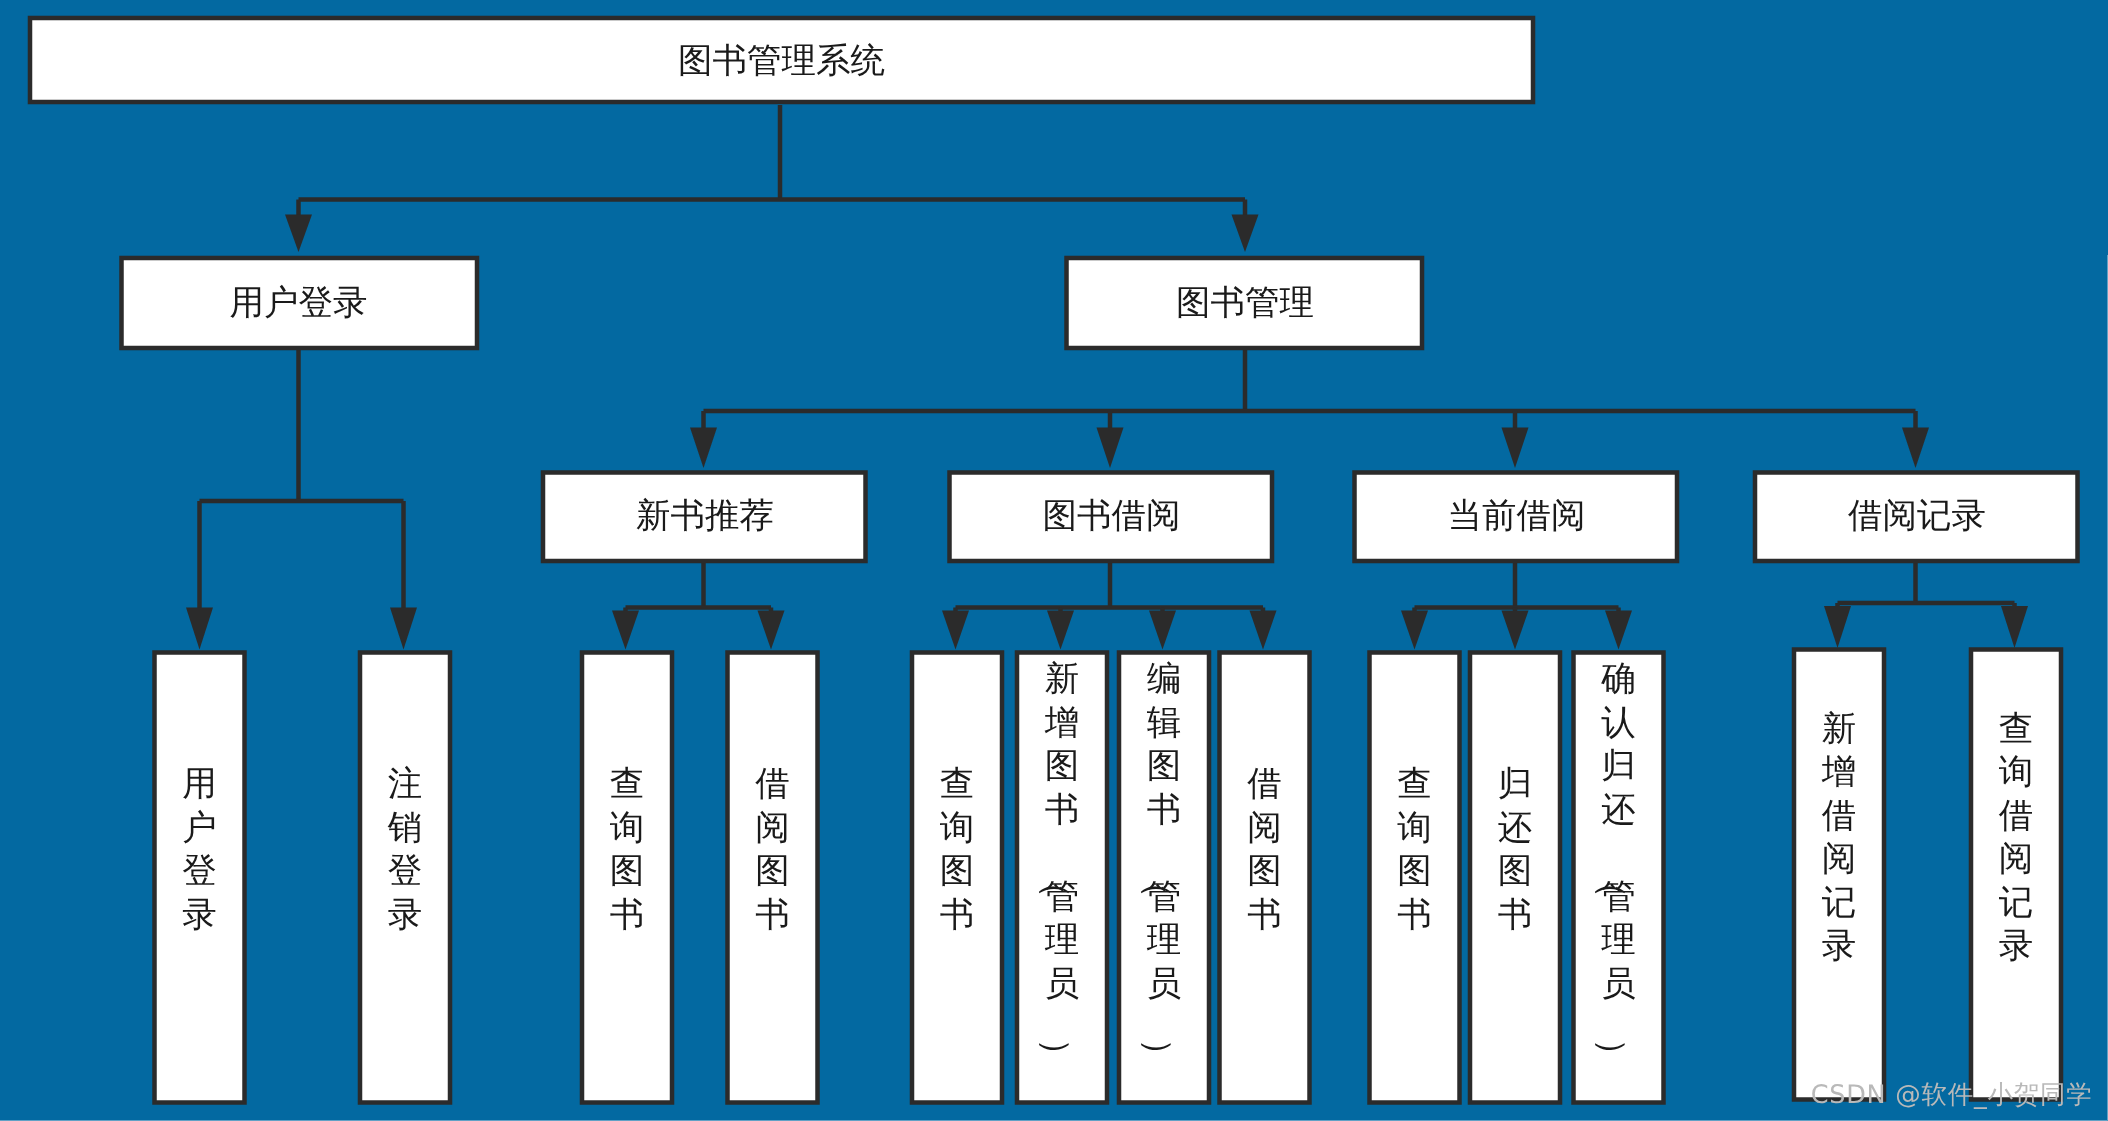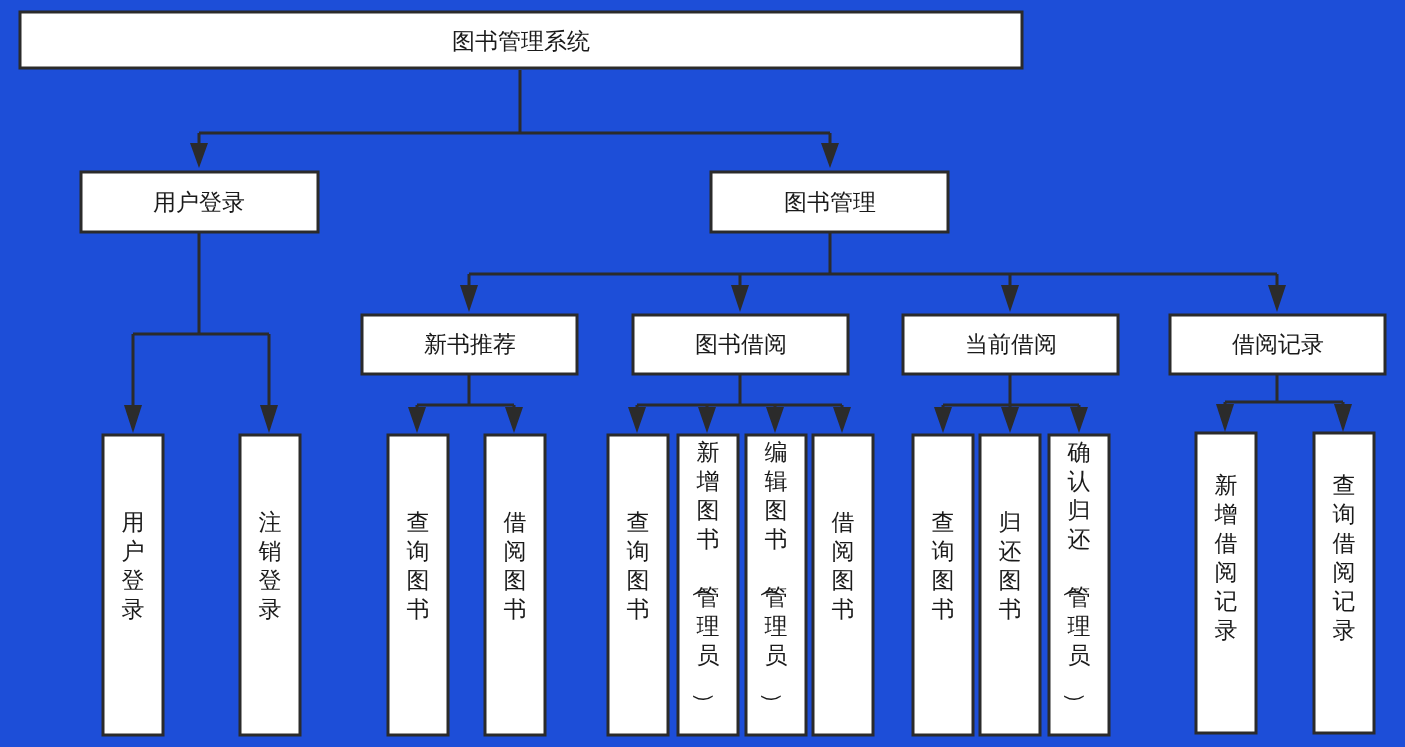--- a/index.html
+++ b/index.html
@@ -10,21 +10,21 @@
   body {
     width: 1405px;
     height: 747px;
     overflow: hidden;
     font-family: "DejaVu Sans", "Liberation Sans", sans-serif;
   }
   #diagram-root {
     position: relative;
     width: 1405px;
     height: 747px;
-    background: #1d4ed8;
+    background: #0369a1;
   }
   svg#flow-svg {
     position: absolute;
     left: 0;
     top: 0;
     width: 1405px;
     height: 747px;
     display: block;
   }
   .node-box {
@@ -222,13 +222,14 @@
       <rect class="node-box" x="1196" y="433" width="60" height="300"></rect>
       <text class="node-label-vertical" x="1226" y="493"><tspan x="1226" y="493">新</tspan><tspan x="1226" y="522">增</tspan><tspan x="1226" y="551">借</tspan><tspan x="1226" y="580">阅</tspan><tspan x="1226" y="609">记</tspan><tspan x="1226" y="638">录</tspan></text>
     </g>
     <g>
       <rect class="node-box" x="1314" y="433" width="60" height="300"></rect>
       <text class="node-label-vertical" x="1344" y="493"><tspan x="1344" y="493">查</tspan><tspan x="1344" y="522">询</tspan><tspan x="1344" y="551">借</tspan><tspan x="1344" y="580">阅</tspan><tspan x="1344" y="609">记</tspan><tspan x="1344" y="638">录</tspan></text>
     </g>
 
   </svg>
 
+  <div class="watermark">CSDN @软件_小贺同学</div>
 </div>
 
 </body></html>

